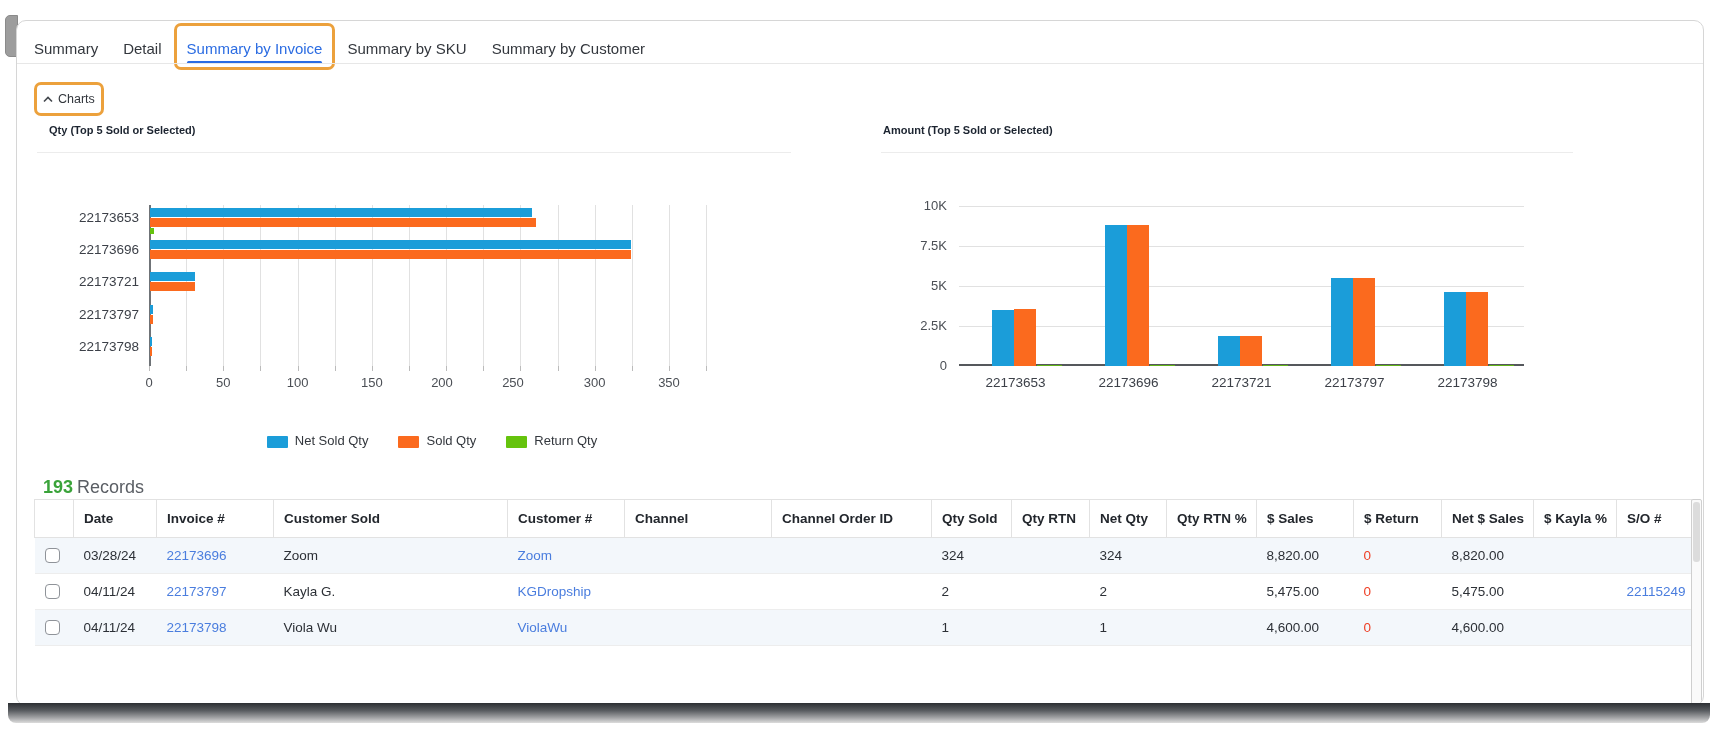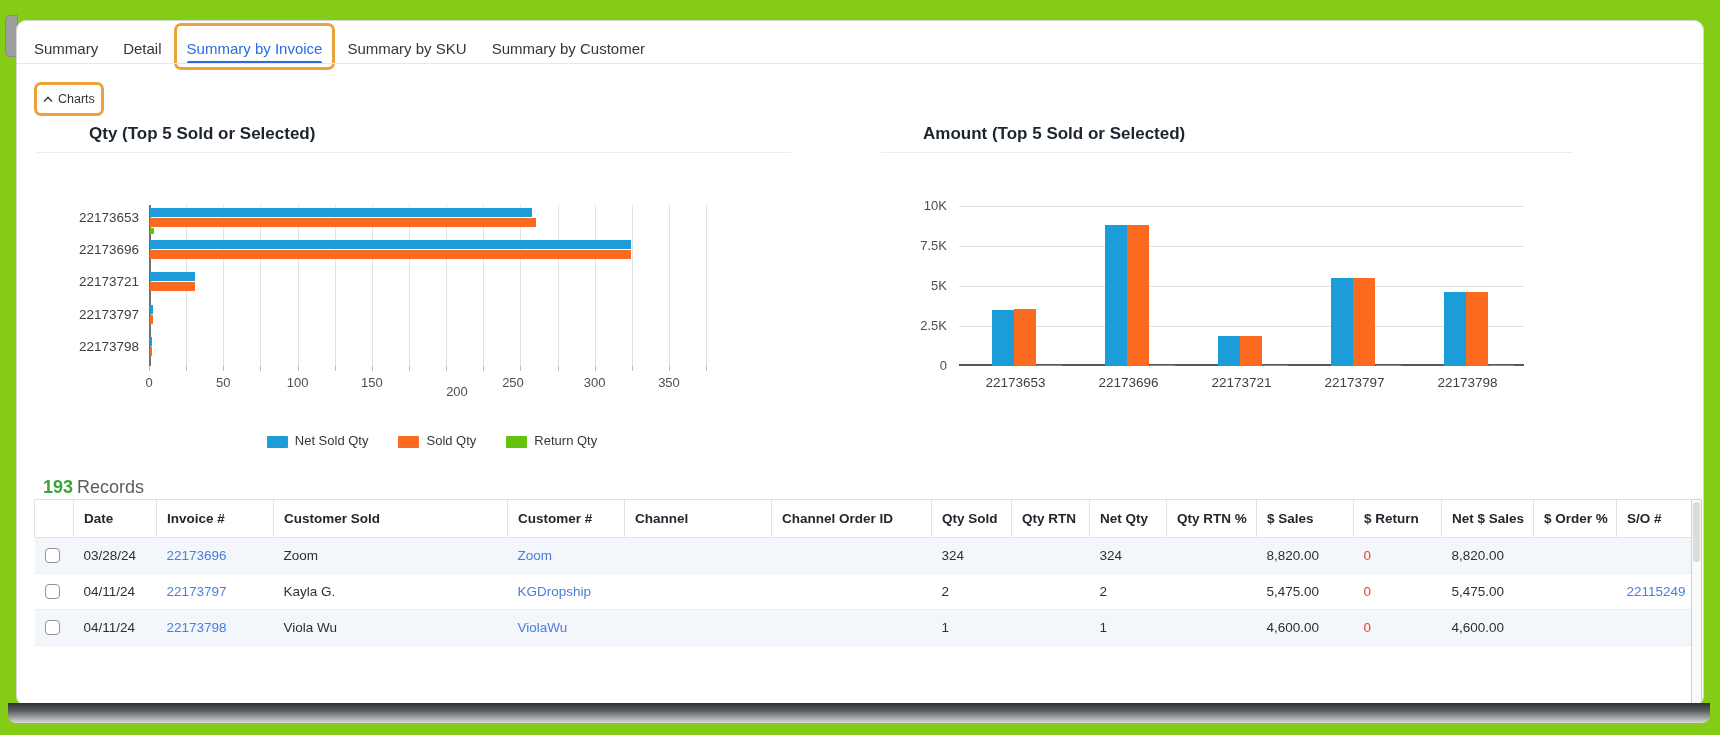--- a/index.html
+++ b/index.html
@@ -2,41 +2,41 @@
 <html style="--accent-blue: #2b6ce2; --annotation-orange: #eca13c; --bar-blue: #1b9dd9; --bar-orange: #fb6a1e; --bar-green: #65c30d; --link-blue: #4a7dde; --negative-red: #ee3f25; --positive-green: #23a22a;"><head>
 <meta charset="utf-8">
 <style>
   :root{
     --accent-blue:#2b6ce2; --annotation-orange:#eca13c;
     --bar-blue:#1b9dd9; --bar-orange:#fb6a1e; --bar-green:#65c30d;
     --link-blue:#4a7dde; --negative-red:#ee3f25; --positive-green:#23a22a;
   }
   *{box-sizing:border-box;margin:0;padding:0;}
   body{font-family:"Liberation Sans",sans-serif;background:#e9e9ea;}
-  .page{position:relative;width:1720px;height:735px;background:#84cc16;overflow:hidden;}
+  .page{position:relative;width:1720px;height:735px;background:#ffffff;overflow:hidden;}
   .left-fragment{position:absolute;left:5px;top:15px;width:13px;height:42px;background:#9d9d9d;border:1px solid #8a8a8a;border-radius:5px 0 0 5px;}
   .card{position:absolute;left:16px;top:20px;width:1688px;height:686px;background:#fff;border:1px solid #d6d6d6;border-radius:10px;overflow:hidden;}
   .bottom-shadow{position:absolute;left:8px;top:703px;width:1702px;height:20px;border-radius:0 0 8px 8px;background:linear-gradient(180deg,#2c2f33 0%,#595c60 38%,#9fa0a2 72%,#dcdcdc 100%);}
 
   
   .tabbar{position:absolute;left:17px;top:12px;height:30px;display:flex;align-items:center;gap:25px;font-size:15px;color:#33373d;}
   .tab{position:relative;height:30px;display:flex;align-items:center;cursor:pointer;white-space:nowrap;}
   .tab.active{color:var(--accent-blue);font-weight:500;}
   .tab.active::after{content:"";position:absolute;left:0;right:0;bottom:-1px;height:3px;background:var(--accent-blue);border-radius:2px;}
   .tab-divider{position:absolute;left:0;right:0;top:42px;height:1px;background:#e7e7e7;}
   .annot-ring{position:absolute;border:3px solid var(--annotation-orange);border-radius:7px;pointer-events:none;}
   .tab .annot-ring{inset:-10px -13px -7px -13px;}
 
   
   .charts-toggle{position:absolute;left:26px;top:67px;height:22px;display:flex;align-items:center;gap:5px;font-size:12.5px;color:#33373d;cursor:pointer;}
   .charts-toggle .annot-ring{inset:-6px -9px -6px -9px;}
   .chev{display:inline-block;}
 
   
-  .chart-title{position:absolute;top:103px;font-size:17px;font-weight:700;color:#1c2430;margin-left:40px;}
+  .chart-title{position:absolute;top:103px;font-size:11px;font-weight:700;color:#1c2430;}
   .panel-divider{position:absolute;top:131px;height:1px;background:#ececec;}
 
   .plot{position:absolute;}
   .gv{position:absolute;top:0;width:1px;background:#e1e1e1;}
   .gh{position:absolute;left:0;right:0;height:1px;background:#e1e1e1;}
   .axis-left{position:absolute;left:0;top:0;bottom:0;width:2px;background:#6f7377;}
   .axis-bottom{position:absolute;left:0;right:0;bottom:0;height:2px;background:#55585c;}
   .gtick{position:absolute;width:1px;height:5px;background:#bbb;}
   .bar{position:absolute;}
   .hcat{position:absolute;left:-120px;width:110px;text-align:right;font-size:13.5px;color:#3c4048;line-height:17px;}
@@ -154,21 +154,21 @@
         <div class="hcat" style="top: 100.6px;">22173797</div>
         <div class="bar" style="left: 1px; top: 99.6px; width: 2.97143px; height: 9px; background: rgb(27, 157, 217);"></div>
         <div class="bar" style="left: 1px; top: 109.6px; width: 2.97143px; height: 9px; background: rgb(251, 106, 30);"></div>
         <div class="hcat" style="top: 132.8px;">22173798</div>
         <div class="bar" style="left: 1px; top: 131.8px; width: 1.5px; height: 9px; background: rgb(27, 157, 217);"></div>
         <div class="bar" style="left: 1px; top: 141.8px; width: 1.5px; height: 9px; background: rgb(251, 106, 30);"></div>
         <div class="xtick-label" style="left: -22px; top: 170px;">0</div>
         <div class="xtick-label" style="left: 52.2857px; top: 170px;">50</div>
         <div class="xtick-label" style="left: 126.571px; top: 170px;">100</div>
         <div class="xtick-label" style="left: 200.857px; top: 170px;">150</div>
-        <div class="xtick-label" style="left: 286px; top: 170px; margin-top: 9px;">200</div>
+        <div class="xtick-label" style="left: 271px; top: 170px;">200</div>
         <div class="xtick-label" style="left: 342px; top: 170px;">250</div>
         <div class="xtick-label" style="left: 423.714px; top: 170px;">300</div>
         <div class="xtick-label" style="left: 498px; top: 170px;">350</div>
       </div>
     <div id="hbar-legend" class="legend" style="left:132px;top:412px;width:566px;">
         <div class="legend-item">
           <span class="legend-swatch" style="background: rgb(27, 157, 217);"></span>
           <span class="legend-label">Net Sold Qty</span>
         </div>
         <div class="legend-item">
@@ -247,21 +247,21 @@
               <th>Customer #</th>
               <th>Channel</th>
               <th>Channel Order ID</th>
               <th>Qty Sold</th>
               <th>Qty RTN</th>
               <th>Net Qty</th>
               <th>Qty RTN %</th>
               <th>$ Sales</th>
               <th>$ Return</th>
               <th>Net $ Sales</th>
-              <th>$ Order %</th>
+              <th>$ Kayla %</th>
               <th>S/O #</th>
             </tr>
           </thead>
           <tbody>
             <tr class="alt">
               <td><span class="cb"></span></td>
               <td>03/28/24</td>
               <td class="link">22173696</td>
               <td>Zoom</td>
               <td class="link">Zoom</td>

